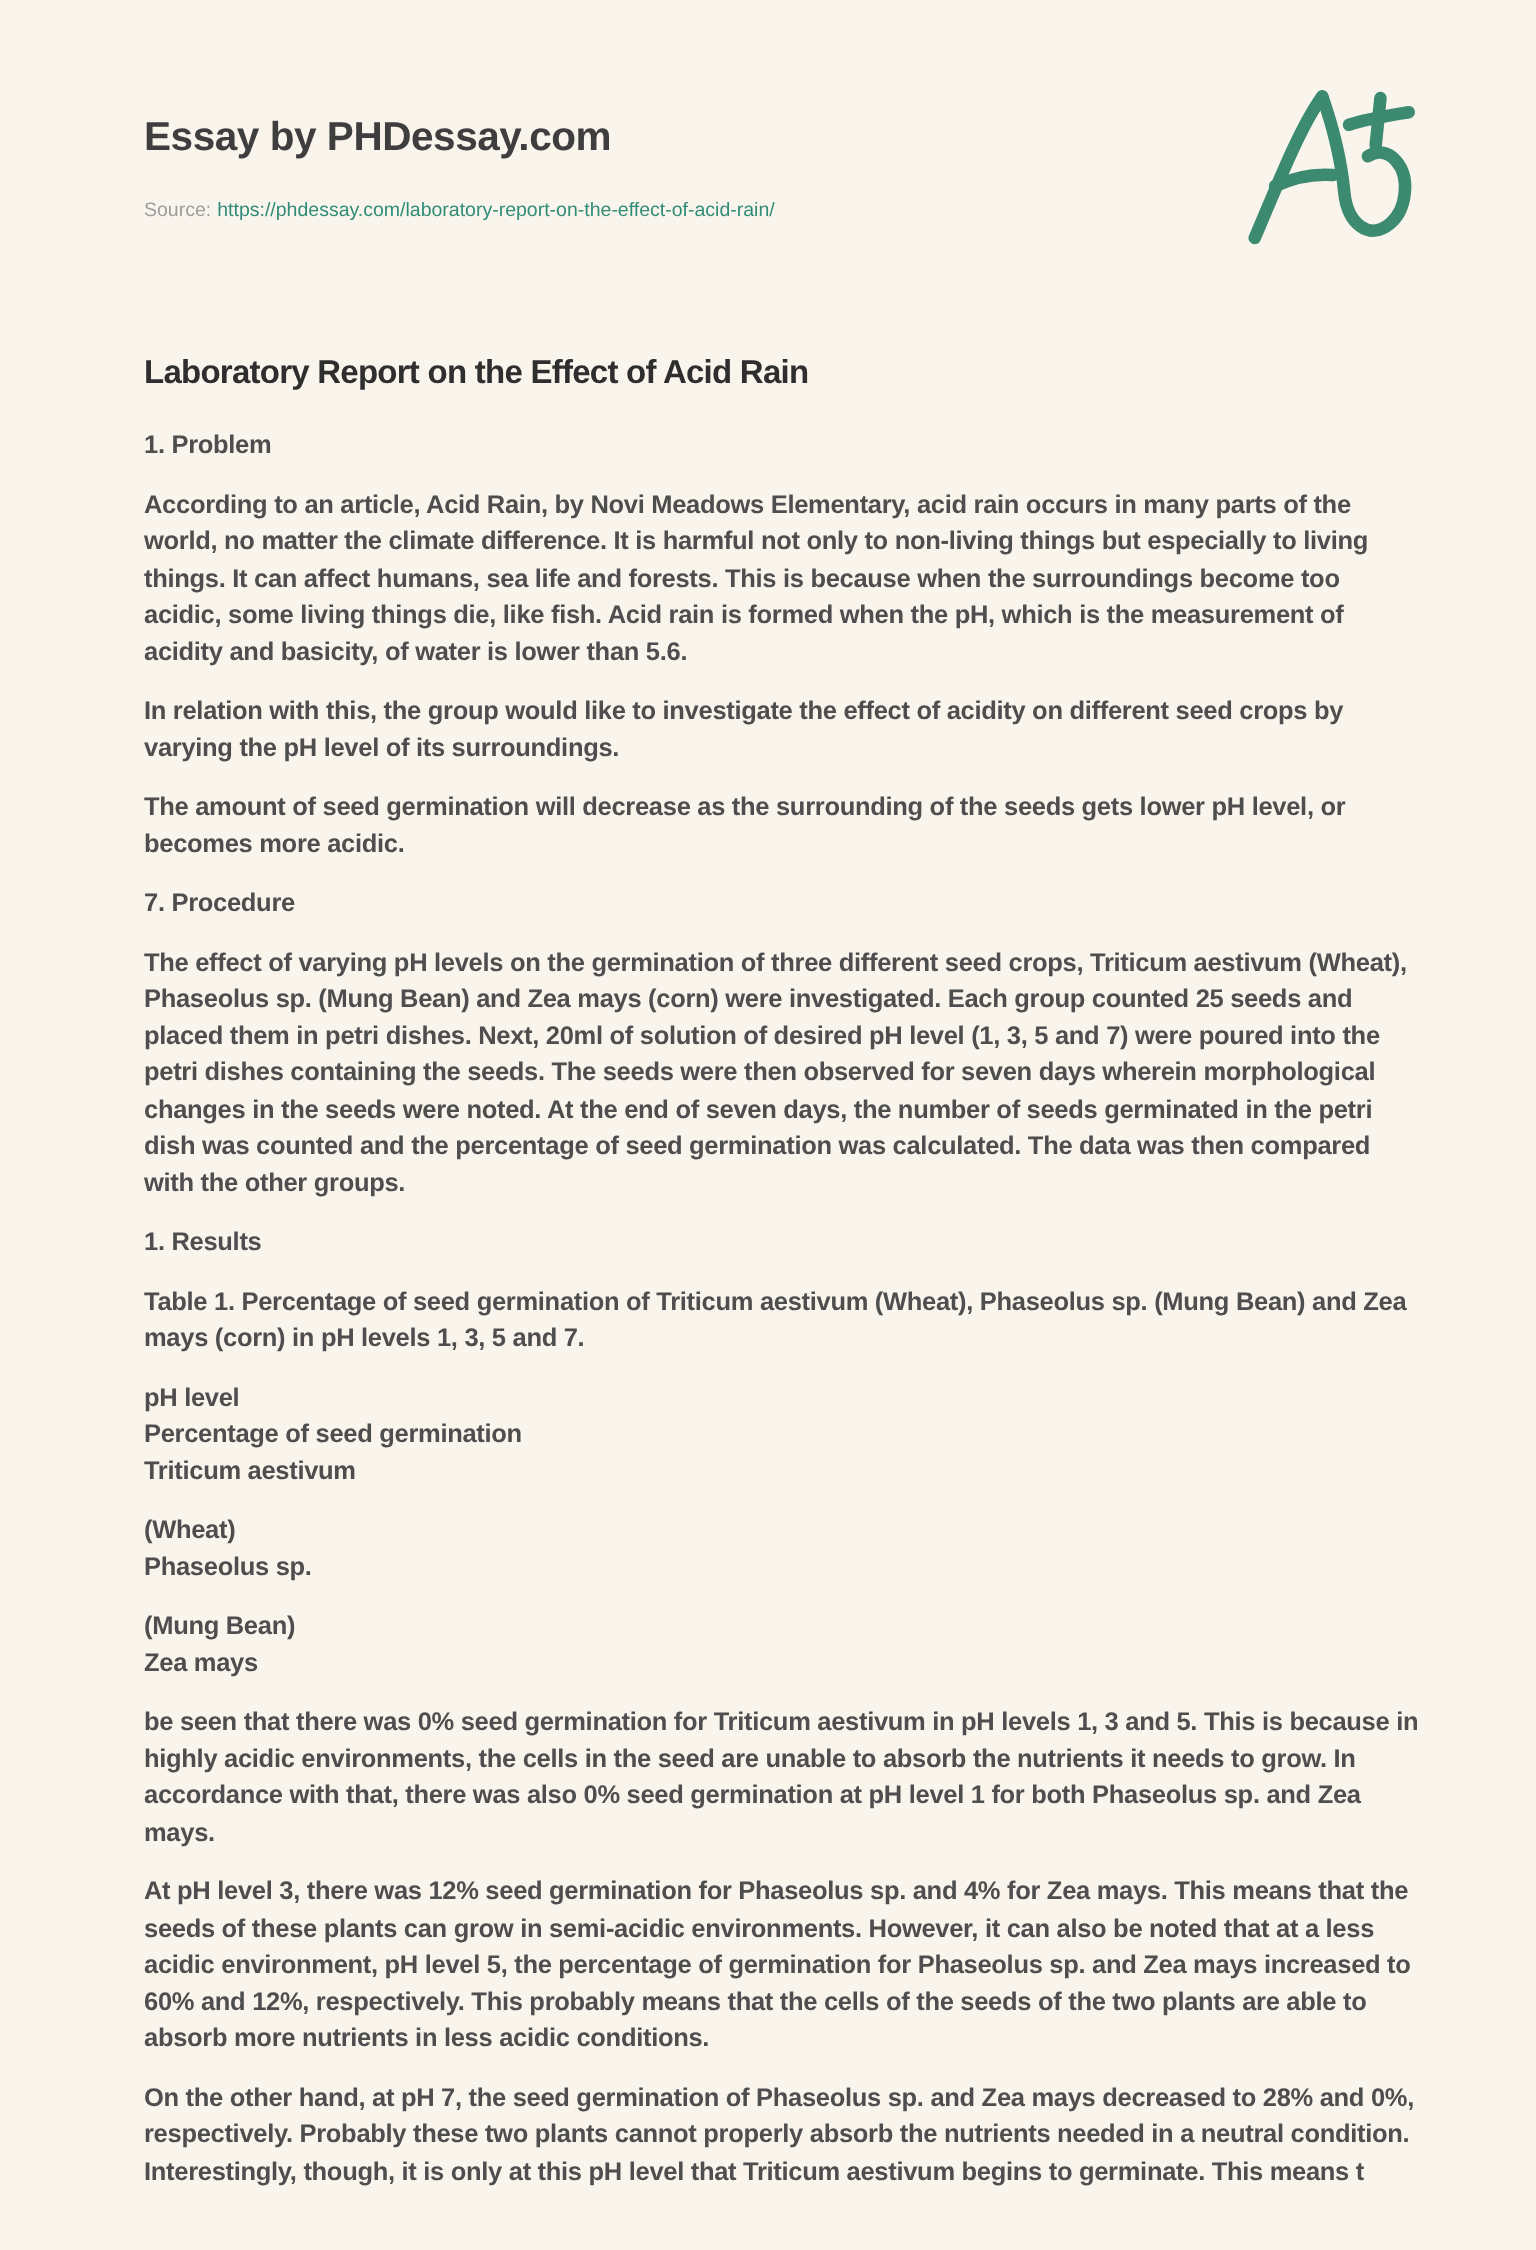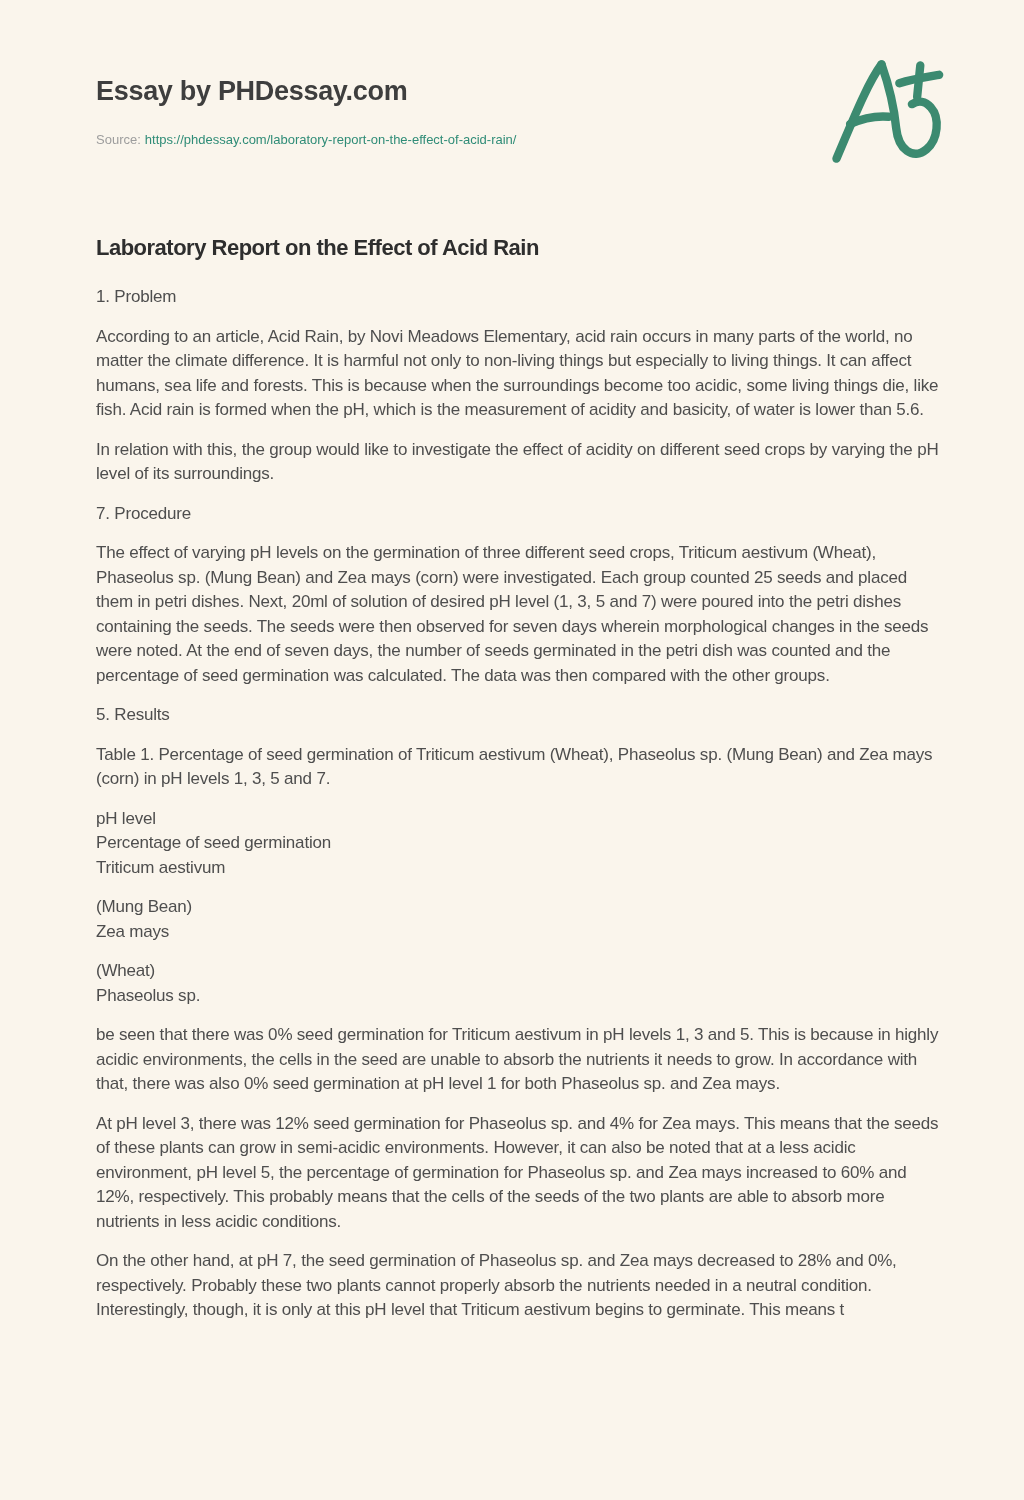--- a/index.html
+++ b/index.html
@@ -55,20 +55,21 @@
     margin: 74px 0 0 0;
     font-size: 22px;
     line-height: 44px;
     font-weight: 700;
     color: #2e2e2e;
     letter-spacing: -0.5px;
   }
   .blocks {
     margin-top: 4px;
     max-width: 850px;
+    font-weight: bold;
   }
   .blocks p {
     margin: 15px 0;
     font-size: 17px;
     line-height: 24.5px;
     color: #4e4e4e;
     letter-spacing: -0.2px;
     white-space: pre-line;
   }
 </style>
@@ -94,29 +95,30 @@
       </svg>
     </span>
   </div>
 
   <h2 class="essay-title">Laboratory Report on the Effect of Acid Rain</h2>
 
   <div class="blocks">
     <p>1. Problem</p>
     <p>According to an article, Acid Rain, by Novi Meadows Elementary, acid rain occurs in many parts of the world, no matter the climate difference. It is harmful not only to non-living things but especially to living things. It can affect humans, sea life and forests. This is because when the surroundings become too acidic, some living things die, like fish. Acid rain is formed when the pH, which is the measurement of acidity and basicity, of water is lower than 5.6.</p>
     <p>In relation with this, the group would like to investigate the effect of acidity on different seed crops by varying the pH level of its surroundings.</p>
+    <p>The amount of seed germination will decrease as the surrounding of the seeds gets lower pH level, or becomes more acidic.</p>
     <p>7. Procedure</p>
     <p>The effect of varying pH levels on the germination of three different seed crops, Triticum aestivum (Wheat), Phaseolus sp. (Mung Bean) and Zea mays (corn) were investigated. Each group counted 25 seeds and placed them in petri dishes. Next, 20ml of solution of desired pH level (1, 3, 5 and 7) were poured into the petri dishes containing the seeds. The seeds were then observed for seven days wherein morphological changes in the seeds were noted. At the end of seven days, the number of seeds germinated in the petri dish was counted and the percentage of seed germination was calculated. The data was then compared with the other groups.</p>
-    <p>5. Results</p>
+    <p>1. Results</p>
     <p>Table 1. Percentage of seed germination of Triticum aestivum (Wheat), Phaseolus sp. (Mung Bean) and Zea mays (corn) in pH levels 1, 3, 5 and 7.</p>
     <p>pH level
 Percentage of seed germination
 Triticum aestivum</p>
+    <p>(Wheat)
+Phaseolus sp.</p>
     <p>(Mung Bean)
 Zea mays</p>
-    <p>(Wheat)
-Phaseolus sp.</p>
     <p>be seen that there was 0% seed germination for Triticum aestivum in pH levels 1, 3 and 5. This is because in highly acidic environments, the cells in the seed are unable to absorb the nutrients it needs to grow. In accordance with that, there was also 0% seed germination at pH level 1 for both Phaseolus sp. and Zea mays.</p>
     <p>At pH level 3, there was 12% seed germination for Phaseolus sp. and 4% for Zea mays. This means that the seeds of these plants can grow in semi-acidic environments. However, it can also be noted that at a less acidic environment, pH level 5, the percentage of germination for Phaseolus sp. and Zea mays increased to 60% and 12%, respectively. This probably means that the cells of the seeds of the two plants are able to absorb more nutrients in less acidic conditions.</p>
     <p>On the other hand, at pH 7, the seed germination of Phaseolus sp. and Zea mays decreased to 28% and 0%, respectively. Probably these two plants cannot properly absorb the nutrients needed in a neutral condition. Interestingly, though, it is only at this pH level that Triticum aestivum begins to germinate. This means t</p>
   </div>
 
 </div>
 
 </body></html>

